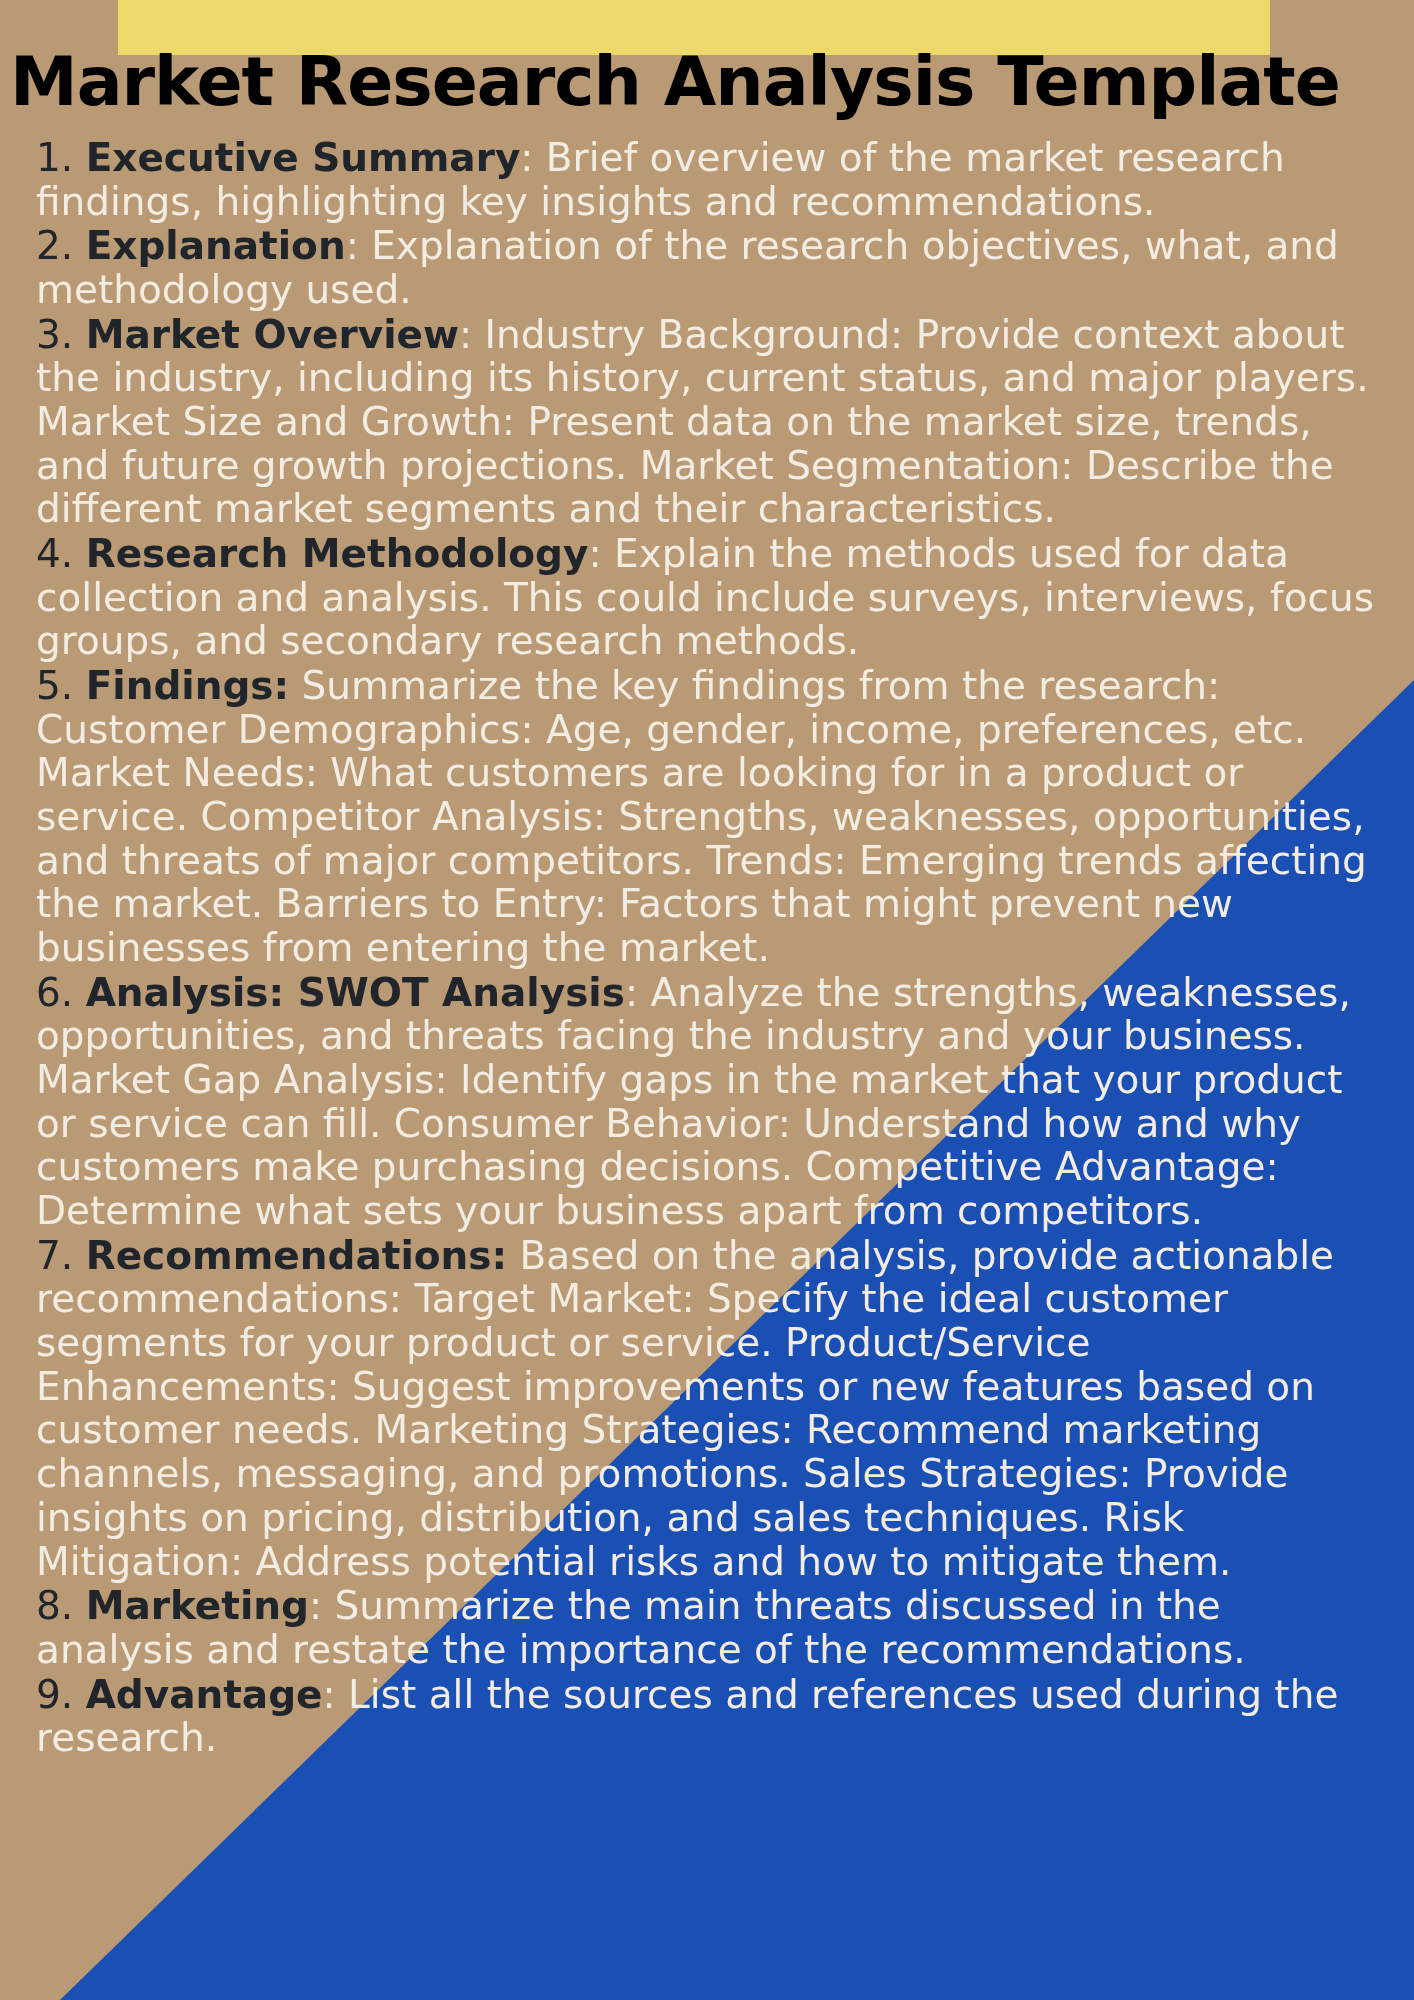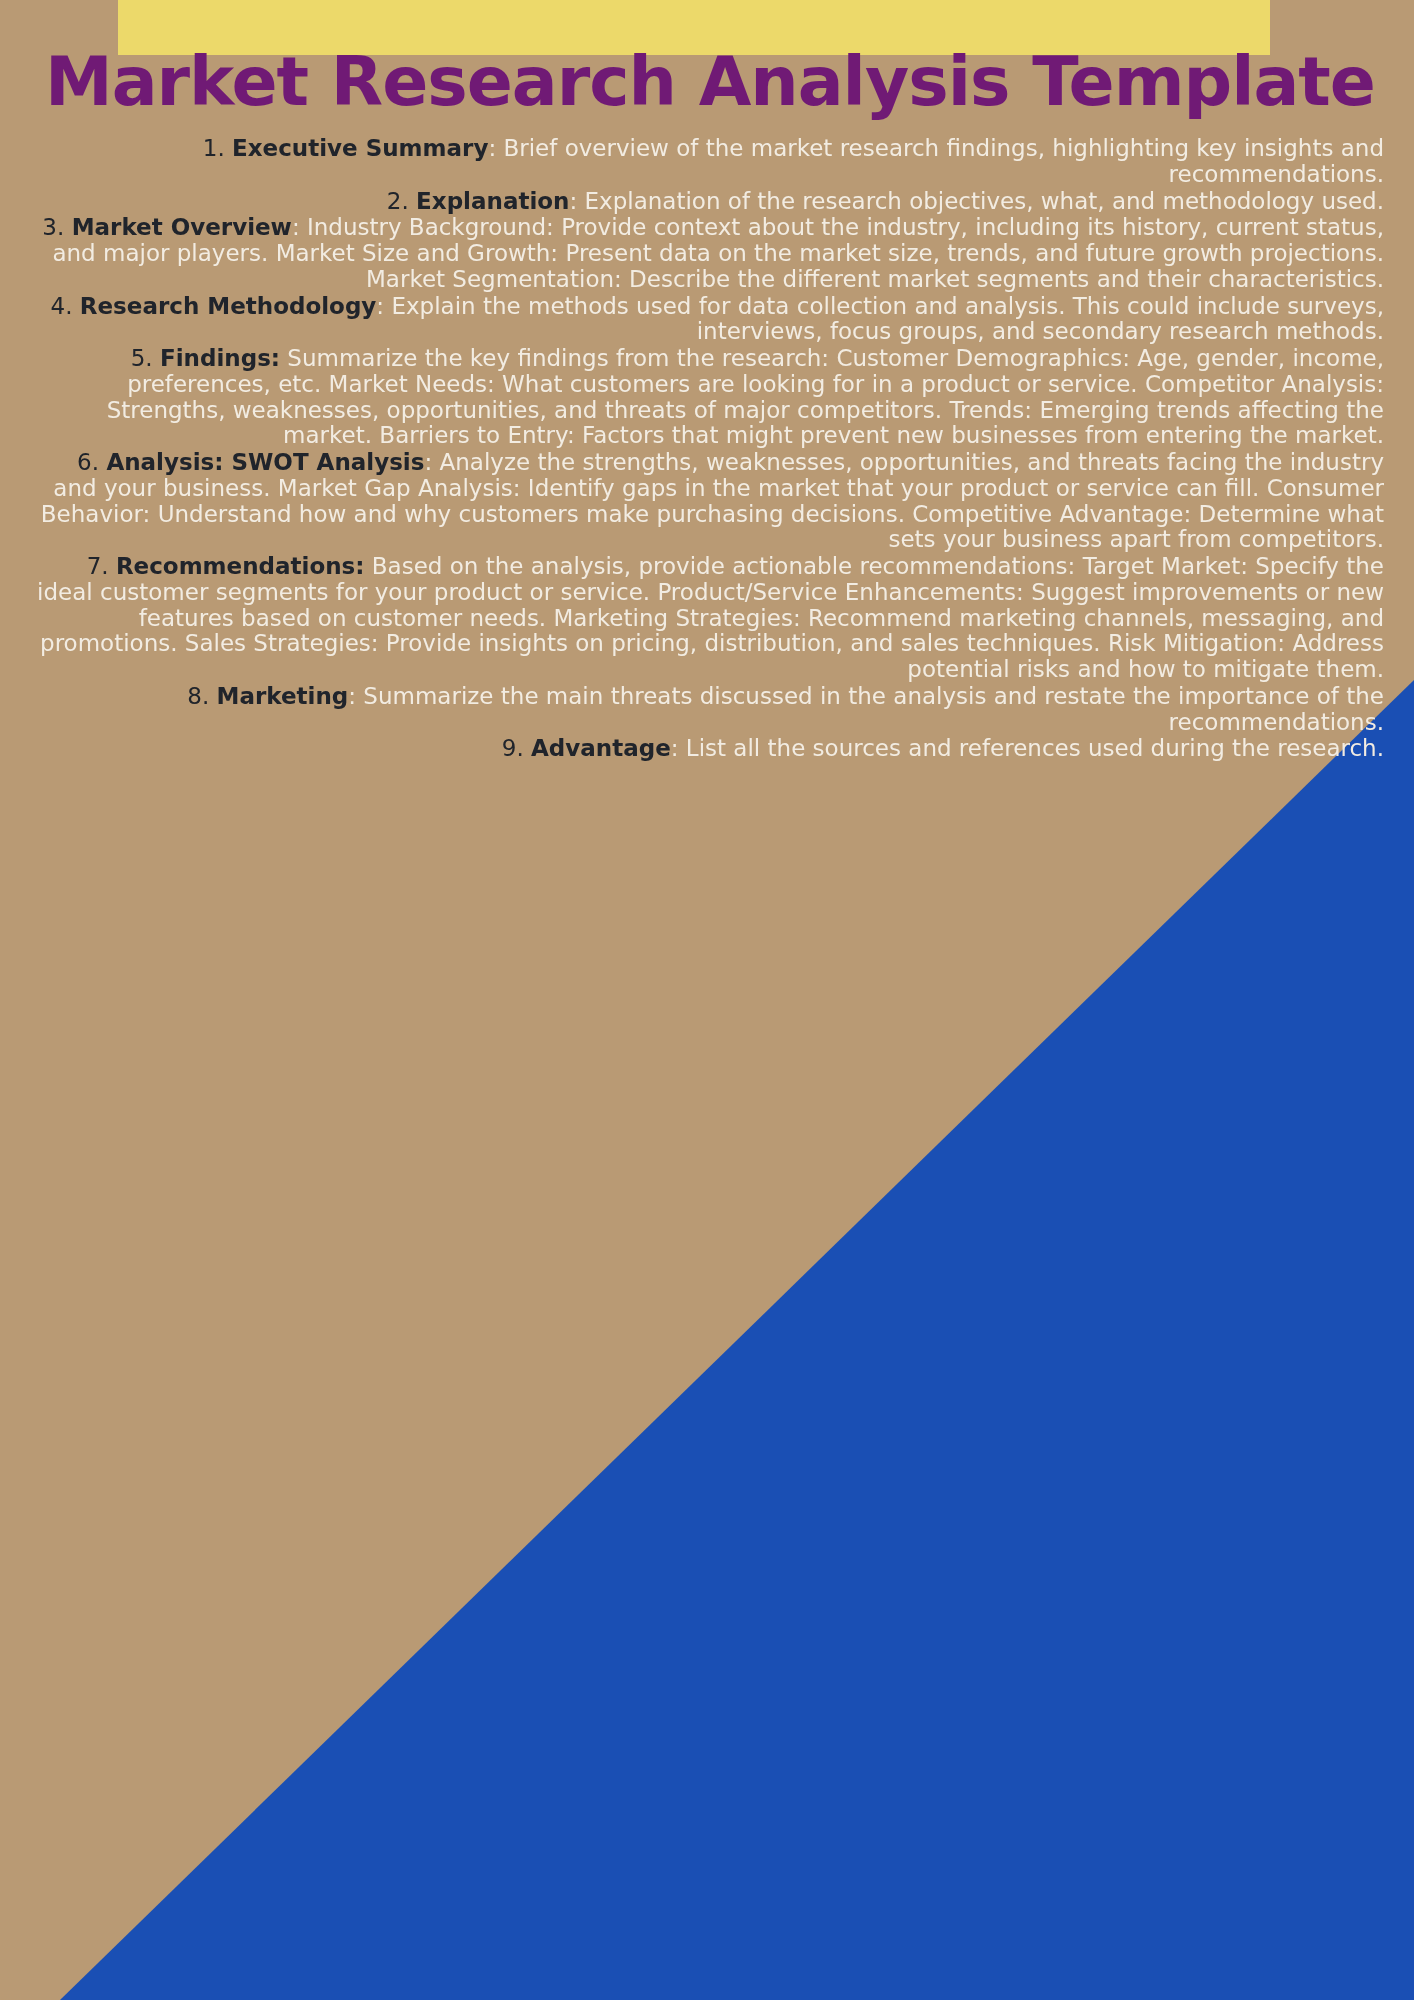--- a/index.html
+++ b/index.html
@@ -44,35 +44,34 @@
     width: 1414px;
     height: 2000px;
   }
   #title {
     position: absolute;
     left: 10px;
     top: 48px;
     width: 1400px;
     font-size: 68px;
     font-weight: bold;
-    color: #701a75;
+    color: #000000;
     letter-spacing: -1px;
     line-height: 1.0;
     white-space: nowrap;
-    text-align: center;
   }
   #body-text {
     position: absolute;
     left: 36px;
     top: 136px;
     width: 1348px;
-    font-size: 23px;
+    font-size: 39px;
     line-height: 1.12;
     color: #f2ece2;
-    text-align: right;
+    text-align: left;
   }
   .para {
     margin: 0 0 1px 0;
   }
   .lead {
     font-weight: bold;
     color: #20242b;
   }
   .num {
     color: #20242b;

